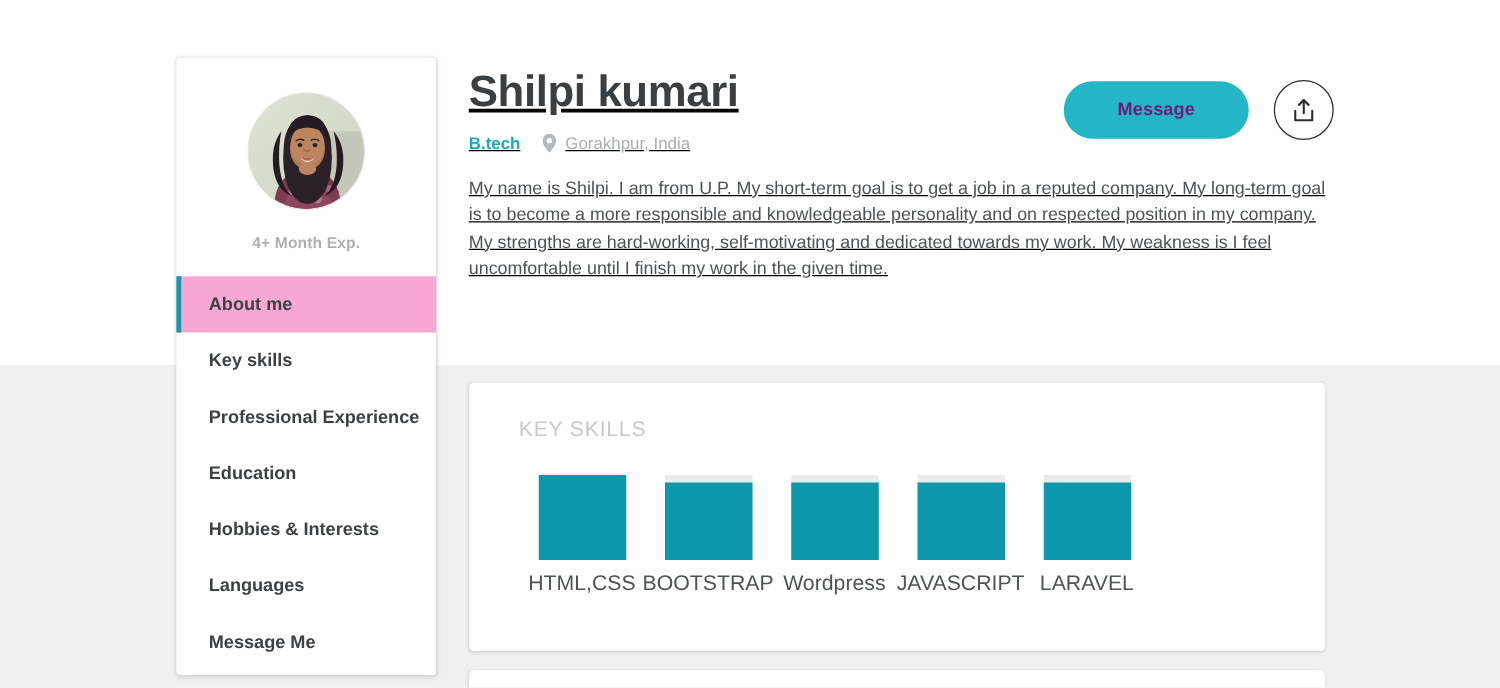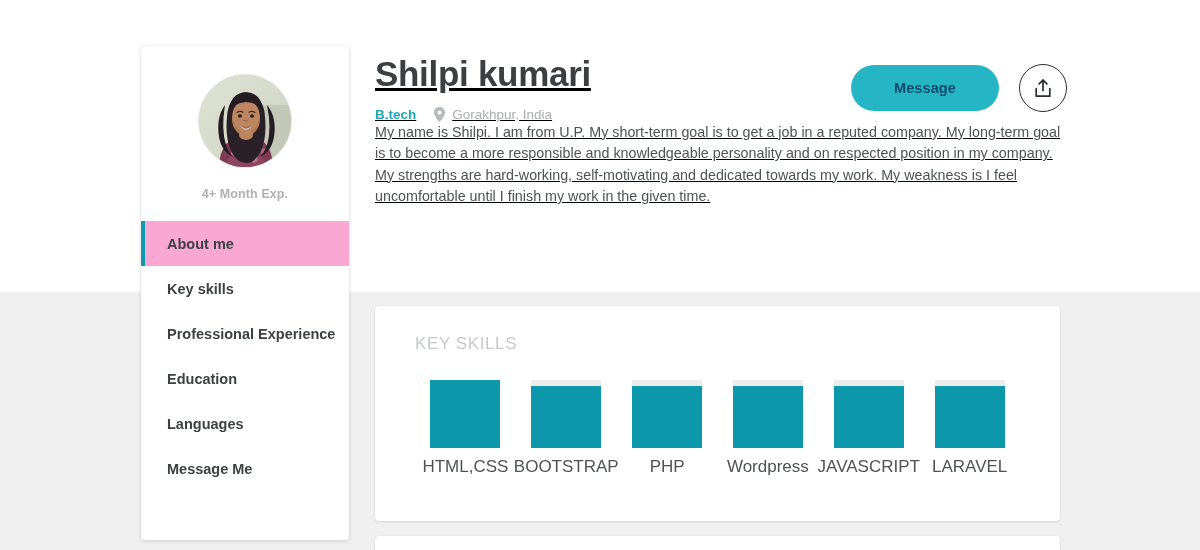--- a/index.html
+++ b/index.html
@@ -89,35 +89,36 @@
     display: flex; 
     margin-top: 14px;
     font-size: 13.5px;
   }
   .degree { color: #1fa8b8; font-weight: 700; }
   .pin-icon { margin-left: 18px; display: inline-flex; align-items: center; }
   .pin-icon svg { width: 11px; height: 15px; display: block; }
   .loc { margin-left: 7px; color: #a9aeb1; }
 
   .bio {
+    margin-top: 19px;
     width: 690px;
     font-size: 14.3px;
     line-height: 21.4px;
     color: #4d5255;
   }
 
   .actions {
     position: absolute; left: 851px; top: 64px;
     display: flex; align-items: center;
   }
   .msg-btn {
     width: 148px; height: 46px;
     background: #25b6c6;
     border: none; border-radius: 23px;
-    color: #0c4a6e; font-size: 14.5px; font-weight: 700;
+    color: #701a75; font-size: 14.5px; font-weight: 700;
     font-family: "Liberation Sans", sans-serif;
     cursor: pointer;
     letter-spacing: .1px;
   }
   .share-btn {
     margin-left: 20px;
     width: 48px; height: 48px; border-radius: 50%;
     border: 1.6px solid #2a2e31;
     background: #ffffff;
     display: flex; align-items: center; justify-content: center;
@@ -226,20 +227,23 @@
       <div class="nav-item">
         <span>Key skills</span>
       </div>
       <div class="nav-item">
         <span>Professional Experience</span>
       </div>
       <div class="nav-item">
         <span>Education</span>
       </div>
       <div class="nav-item">
+        <span>Hobbies &amp; Interests</span>
+      </div>
+      <div class="nav-item">
         <span>Languages</span>
       </div>
       <div class="nav-item">
         <span>Message Me</span>
       </div>
     </nav>
   </aside>
 
   <section class="hero">
     <h1 class="name">Shilpi kumari</h1>
@@ -279,26 +283,20 @@
         <div class="skill-label">HTML,CSS</div>
       </div>
 
       <div class="skill">
         <div class="bar-track">
           <div class="bar-fill" style="height: 91%;"></div>
         </div>
         <div class="skill-label">BOOTSTRAP</div>
       </div>
 
-      <div class="skill">
-        <div class="bar-track">
-          <div class="bar-fill" style="height: 91%;"></div>
-        </div>
-        <div class="skill-label">PHP</div>
-      </div>
 
       <div class="skill">
         <div class="bar-track">
           <div class="bar-fill" style="height: 91%;"></div>
         </div>
         <div class="skill-label">Wordpress</div>
       </div>
 
       <div class="skill">
         <div class="bar-track">

